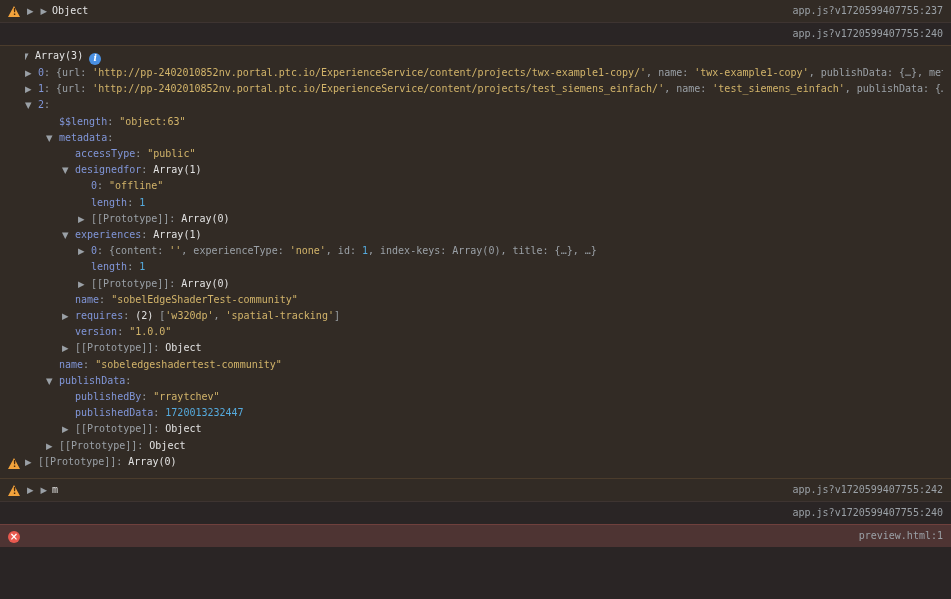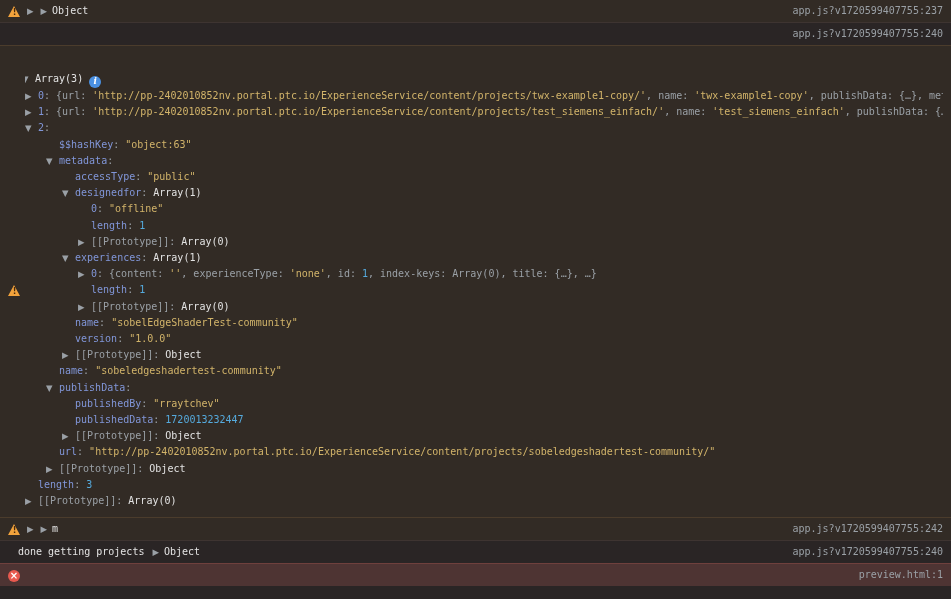--- a/index.html
+++ b/index.html
@@ -8,25 +8,25 @@
     --c-text:#e3e3e3; --c-muted:#9aa0a6; --c-key:#8196d8; --c-string:#d2b46a;
     --c-number:#55aadd; --c-link:#9aa0a6; --c-warn_icon:#f2a33c; --c-error_icon:#e8594f;
     --c-error_text:#ff8080; --c-info_icon:#4a90e2;
   }
   *{box-sizing:border-box}
   html,body{margin:0;padding:0;background:#201c1c}
   #console-panel{
     width:951px;height:599px;overflow:hidden;background:var(--c-background);
     font-family:"DejaVu Sans Mono","Liberation Mono",monospace;font-size:10px;color:var(--c-text);
   }
-  .crow{display:flex;align-items:center;padding:4px 8px;min-height:22px;border-top:1px solid var(--c-row_border);}
+  .crow{display:flex;align-items:flex-end;padding:4px 8px;min-height:22px;border-top:1px solid var(--c-row_border);}
   .crow:first-child{border-top:none}
   .crow.warn{background:var(--c-warn_background);border-top-color:var(--c-warn_border)}
   .crow.error{background:var(--c-error_background);border-top-color:var(--c-error_border)}
-  .crow.block{padding-top:25px;padding-bottom:8px}
+  .crow.block{padding-top:2px;padding-bottom:8px}
   .msg{flex:1;min-width:0;overflow:hidden;white-space:nowrap;line-height:14px}
   .crow.log .msg{padding-left:10px}
   .source{flex:none;margin-left:auto;padding-left:10px;color:var(--c-link);line-height:14px;text-decoration:none;cursor:pointer}
   
   .icon-warn{flex:none;position:relative;width:13px;height:12px;margin:1px 4px 0 0}
   .icon-warn::before{content:"";position:absolute;left:0;top:0;width:0;height:0;
     border-left:6.5px solid transparent;border-right:6.5px solid transparent;border-bottom:11px solid var(--c-warn_icon)}
   .icon-warn::after{content:"!";position:absolute;left:0;top:2px;width:13px;text-align:center;
     color:#46290e;font:bold 8px "DejaVu Sans",sans-serif}
   .icon-error{flex:none;width:12px;height:12px;border-radius:50%;background:var(--c-error_icon);margin:1px 8px 0 0}
@@ -59,51 +59,49 @@
     <div class="crow log">
       <a class="source">app.js?v1720599407755:240</a>
     </div>
     <div class="crow warn block">
       <span class="icon-warn"></span>
       <div class="msg">
         <div class="tline lv0"><span class="ar">▼</span><span class="t-w">Array(3)</span><span class="icon-info"></span></div>
         <div class="tline lv1"><span class="ar">▶</span><span class="t-k">0</span><span class="t-g">: {url: </span><span class="t-s">'http://pp-2402010852nv.portal.ptc.io/ExperienceService/content/projects/twx-example1-copy/'</span><span class="t-g">, name: </span><span class="t-s">'twx-example1-copy'</span><span class="t-g">, publishData: {…}, metadata: {…}, $$has</span></div>
         <div class="tline lv1"><span class="ar">▶</span><span class="t-k">1</span><span class="t-g">: {url: </span><span class="t-s">'http://pp-2402010852nv.portal.ptc.io/ExperienceService/content/projects/test_siemens_einfach/'</span><span class="t-g">, name: </span><span class="t-s">'test_siemens_einfach'</span><span class="t-g">, publishData: {…}, metadata: {…}, $</span></div>
         <div class="tline lv1"><span class="ar">▼</span><span class="t-k">2</span><span class="t-g">:</span></div>
-        <div class="tline lv2"><span class="t-k">$$hashKey</span><span class="t-g">: </span><span class="t-s">"object:63"</span></div>
+        <div class="tline lv2"><span class="t-k">$$length</span><span class="t-g">: </span><span class="t-s">"object:63"</span></div>
         <div class="tline lv2"><span class="ar">▼</span><span class="t-k">metadata</span><span class="t-g">:</span></div>
         <div class="tline lv3"><span class="t-k">accessType</span><span class="t-g">: </span><span class="t-s">"public"</span></div>
         <div class="tline lv3"><span class="ar">▼</span><span class="t-k">designedfor</span><span class="t-g">: </span><span class="t-w">Array(1)</span></div>
         <div class="tline lv4"><span class="t-k">0</span><span class="t-g">: </span><span class="t-s">"offline"</span></div>
         <div class="tline lv4"><span class="t-k">length</span><span class="t-g">: </span><span class="t-n">1</span></div>
         <div class="tline lv4"><span class="ar">▶</span><span class="t-g">[[Prototype]]</span><span class="t-g">: </span><span class="t-w">Array(0)</span></div>
         <div class="tline lv3"><span class="ar">▼</span><span class="t-k">experiences</span><span class="t-g">: </span><span class="t-w">Array(1)</span></div>
         <div class="tline lv4"><span class="ar">▶</span><span class="t-k">0</span><span class="t-g">: {content: </span><span class="t-s">''</span><span class="t-g">, experienceType: </span><span class="t-s">'none'</span><span class="t-g">, id: </span><span class="t-n">1</span><span class="t-g">, index-keys: Array(0), title: {…}, …}</span></div>
         <div class="tline lv4"><span class="t-k">length</span><span class="t-g">: </span><span class="t-n">1</span></div>
         <div class="tline lv4"><span class="ar">▶</span><span class="t-g">[[Prototype]]</span><span class="t-g">: </span><span class="t-w">Array(0)</span></div>
         <div class="tline lv3"><span class="t-k">name</span><span class="t-g">: </span><span class="t-s">"sobelEdgeShaderTest-community"</span></div>
+        <div class="tline lv3"><span class="ar">▶</span><span class="t-k">requires</span><span class="t-g">: </span><span class="t-w">(2) </span><span class="t-g">[</span><span class="t-s">'w320dp'</span><span class="t-g">, </span><span class="t-s">'spatial-tracking'</span><span class="t-g">]</span></div>
         <div class="tline lv3"><span class="t-k">version</span><span class="t-g">: </span><span class="t-s">"1.0.0"</span></div>
         <div class="tline lv3"><span class="ar">▶</span><span class="t-g">[[Prototype]]</span><span class="t-g">: </span><span class="t-w">Object</span></div>
         <div class="tline lv2"><span class="t-k">name</span><span class="t-g">: </span><span class="t-s">"sobeledgeshadertest-community"</span></div>
         <div class="tline lv2"><span class="ar">▼</span><span class="t-k">publishData</span><span class="t-g">:</span></div>
         <div class="tline lv3"><span class="t-k">publishedBy</span><span class="t-g">: </span><span class="t-s">"rraytchev"</span></div>
         <div class="tline lv3"><span class="t-k">publishedData</span><span class="t-g">: </span><span class="t-n">1720013232447</span></div>
         <div class="tline lv3"><span class="ar">▶</span><span class="t-g">[[Prototype]]</span><span class="t-g">: </span><span class="t-w">Object</span></div>
-        <div class="tline lv2"><span class="t-k">url</span><span class="t-g">: </span><span class="t-s">"http://pp-2402010852nv.portal.ptc.io/ExperienceService/content/projects/sobeledgeshadertest-community/"</span></div>
         <div class="tline lv2"><span class="ar">▶</span><span class="t-g">[[Prototype]]</span><span class="t-g">: </span><span class="t-w">Object</span></div>
-        <div class="tline lv1"><span class="t-k">length</span><span class="t-g">: </span><span class="t-n">3</span></div>
         <div class="tline lv1"><span class="ar">▶</span><span class="t-g">[[Prototype]]</span><span class="t-g">: </span><span class="t-w">Array(0)</span></div>
       </div>
     </div>
     <div class="crow warn">
       <span class="icon-warn"></span>
       <div class="msg"><span class="ar">▶</span><span class="ar">▶</span><span class="t-w">m</span></div>
       <a class="source">app.js?v1720599407755:242</a>
     </div>
     <div class="crow log">
-      <div class="msg"><span class="t-w">done getting projects </span><span class="ar">▶</span><span class="t-w">Object</span></div>
       <a class="source">app.js?v1720599407755:240</a>
     </div>
     <div class="crow error">
       <span class="icon-error"></span>
       <a class="source">preview.html:1</a>
     </div>
   </div>
 
 </body></html>

